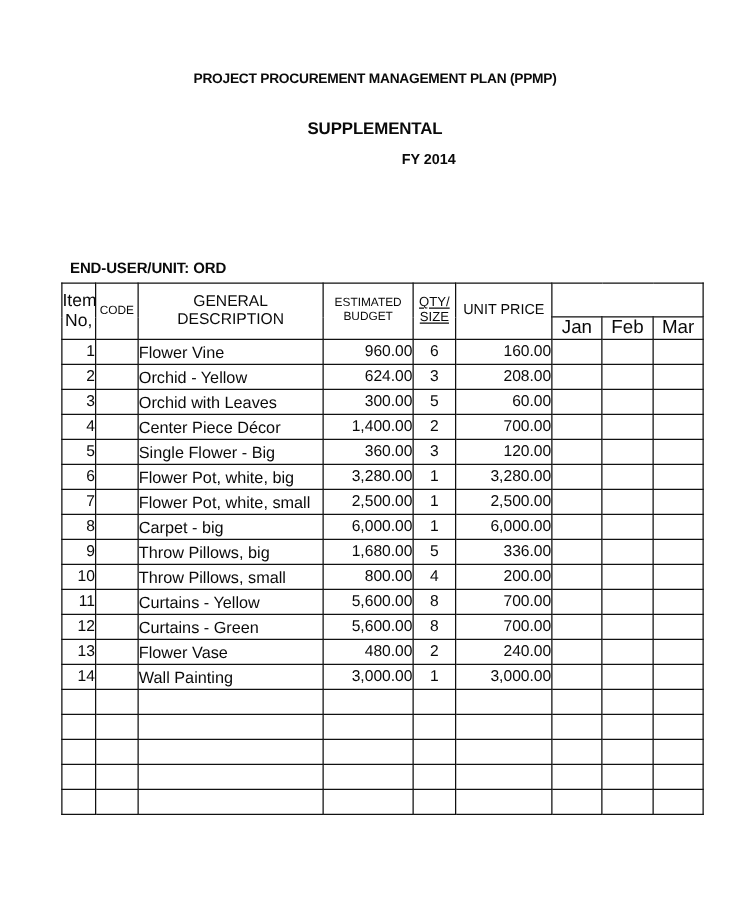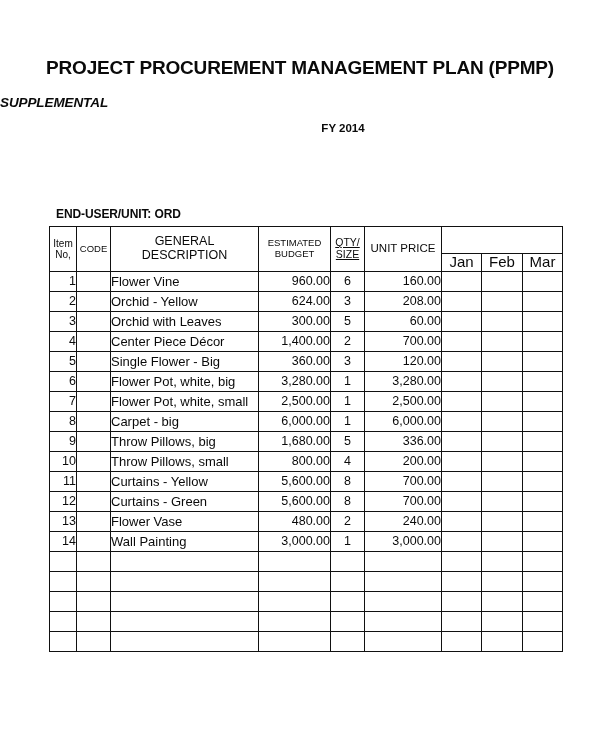--- a/index.html
+++ b/index.html
@@ -21,35 +21,34 @@
     box-sizing: border-box;
   }
 
   
   .doc-title {
     position: absolute;
     left: 0;
     top: 57px;
     width: 600px;
     text-align: center;
-    font-size: 19px;
+    font-size: 11px;
     font-weight: bold;
     letter-spacing: -0.2px;
     white-space: nowrap;
   }
   .doc-subtitle {
     position: absolute;
     left: 0;
     top: 95px;
     width: 600px;
-    text-align: left;
+    text-align: center;
     font-size: 13.5px;
     font-weight: bold;
     letter-spacing: -0.1px;
-    font-style: italic;
   }
   .doc-fy {
     position: absolute;
     left: 0;
     top: 122px;
     width: 600px;
     text-align: center;
     font-size: 11.5px;
     font-weight: bold;
     margin-left: 43px;
@@ -85,21 +84,21 @@
     background: #fff;
   }
 
   
   .h {
     text-align: center;
     font-weight: bold;
     line-height: 1.1;
     padding: 1px 2px;
   }
-  .h-item { font-size: 10px; }
+  .h-item { font-size: 14px; }
   .h-code { font-size: 9.5px; }
   .h-desc { font-size: 12.5px; }
   .h-budget { font-size: 9.5px; }
   .h-qty { font-size: 10.5px; text-decoration: underline; }
   .h-unit { font-size: 11.5px; }
   .h-month { font-size: 15px; }
   .h-monthspan { height: 26px; }
 
   
   tr.data-row td, tr.blank-row td { height: 19px; }

